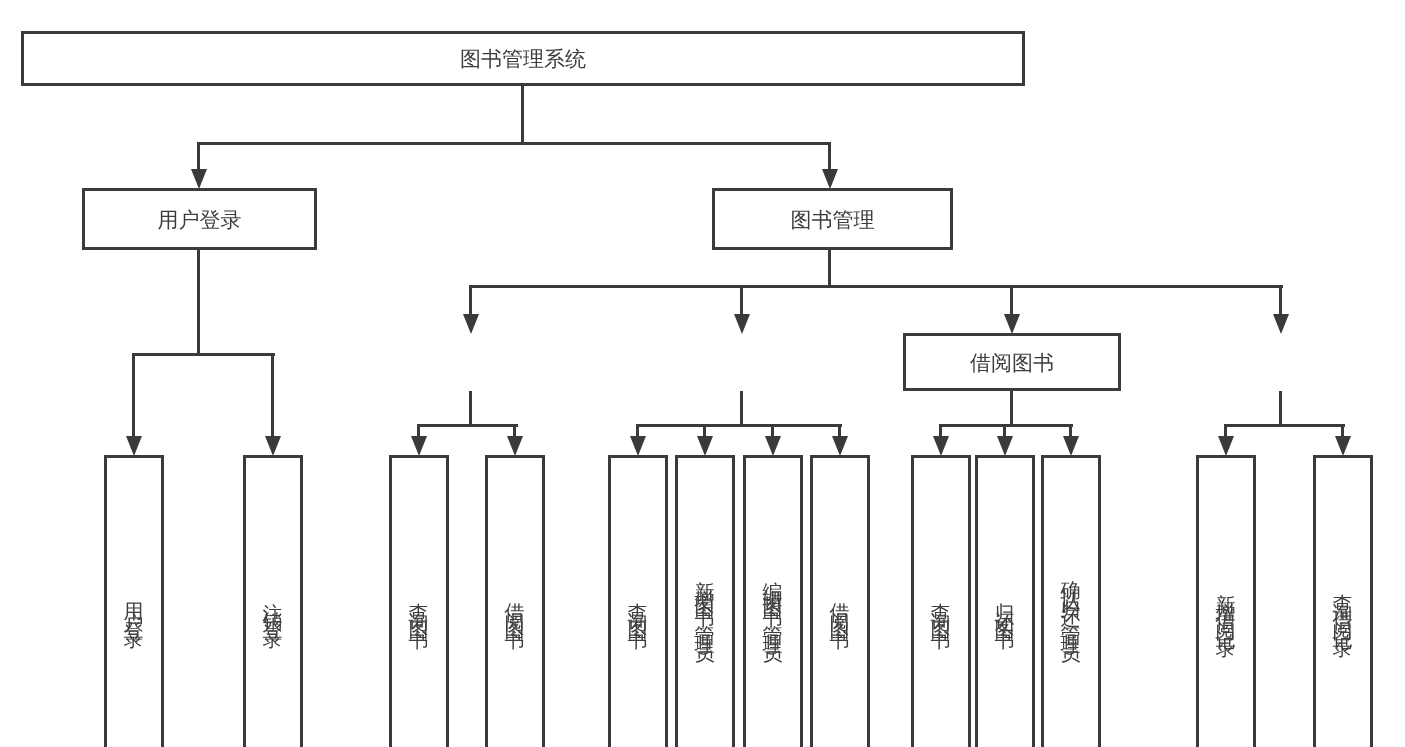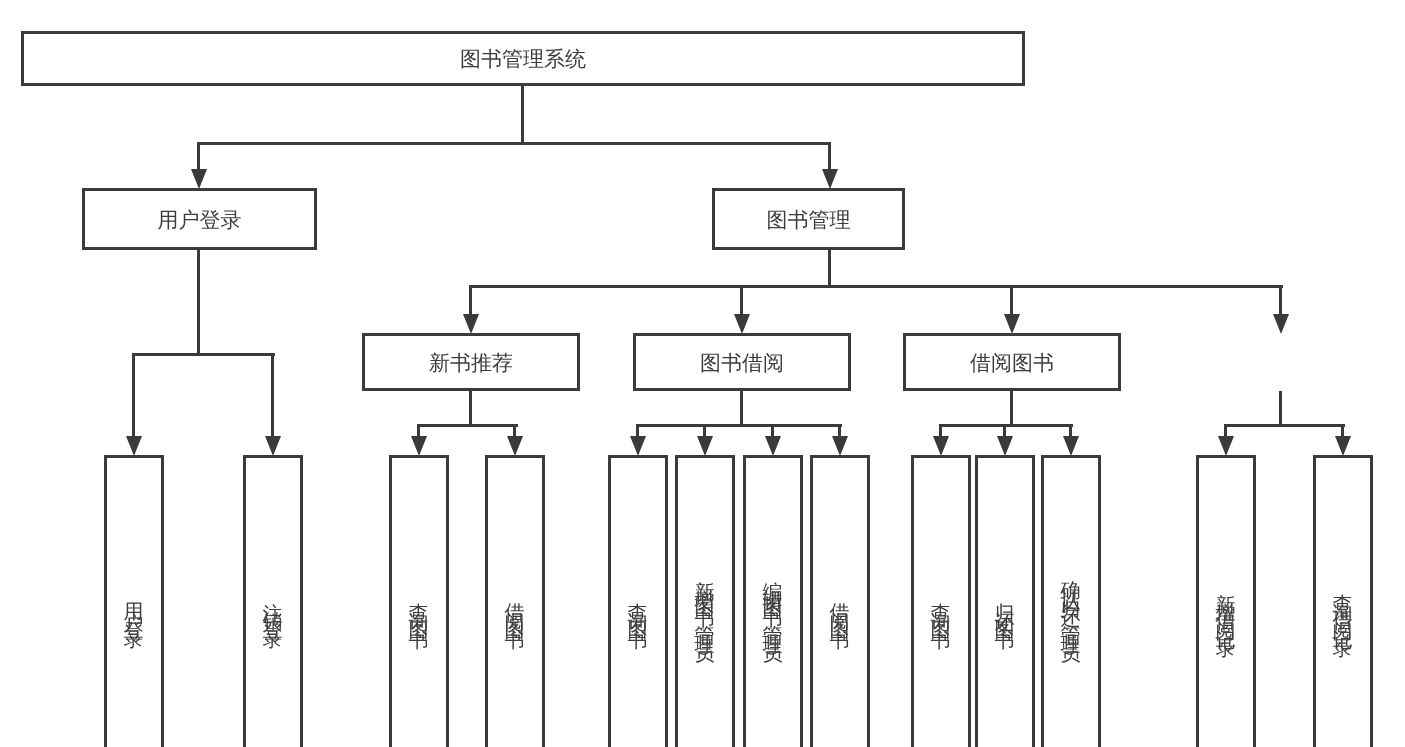--- a/index.html
+++ b/index.html
@@ -42,21 +42,21 @@
     <div class="h" style="left:198px;top:124px;width:633px;"></div>
     <div class="v" style="left:197px;top:124px;height:30px;"></div>
     <div class="arrow" style="left:191px;top:151px;"></div>
     <div class="v" style="left:828px;top:124px;height:30px;"></div>
     <div class="arrow" style="left:822px;top:151px;"></div>
   </div>
 
   <div class="box" style="left:82px;top:170px;width:235px;height:62px;">
     <span>用户登录</span>
   </div>
-  <div class="box" style="left:712px;top:170px;width:193px;height:62px;">
+  <div class="box" style="left:712px;top:170px;width:241px;height:62px;">
     <span>图书管理</span>
   </div>
 
   <div>
     <div class="v" style="left:197px;top:232px;height:106px;"></div>
     <div class="h" style="left:133px;top:335px;width:142px;"></div>
     <div class="v" style="left:132px;top:335px;height:86px;"></div>
     <div class="arrow" style="left:126px;top:418px;"></div>
     <div class="v" style="left:271px;top:335px;height:86px;"></div>
     <div class="arrow" style="left:265px;top:418px;"></div>
@@ -68,26 +68,20 @@
     <div class="v" style="left:469px;top:267px;height:33px;"></div>
     <div class="arrow" style="left:463px;top:296px;"></div>
     <div class="v" style="left:740px;top:267px;height:33px;"></div>
     <div class="arrow" style="left:734px;top:296px;"></div>
     <div class="v" style="left:1010px;top:267px;height:33px;"></div>
     <div class="arrow" style="left:1004px;top:296px;"></div>
     <div class="v" style="left:1279px;top:267px;height:33px;"></div>
     <div class="arrow" style="left:1273px;top:296px;"></div>
   </div>
 
-  <div class="box" style="left:362px;top:315px;width:218px;height:58px;">
-    <span>新书推荐</span>
-  </div>
-  <div class="box" style="left:633px;top:315px;width:218px;height:58px;">
-    <span>图书借阅</span>
-  </div>
   <div class="box" style="left:903px;top:315px;width:218px;height:58px;">
     <span>借阅图书</span>
   </div>
 
   <div>
     <div class="v" style="left:469px;top:373px;height:36px;"></div>
     <div class="h" style="left:417px;top:406px;width:101px;"></div>
     <div class="v" style="left:417px;top:406px;height:16px;"></div>
     <div class="arrow" style="left:411px;top:418px;"></div>
     <div class="v" style="left:513px;top:406px;height:16px;"></div>

